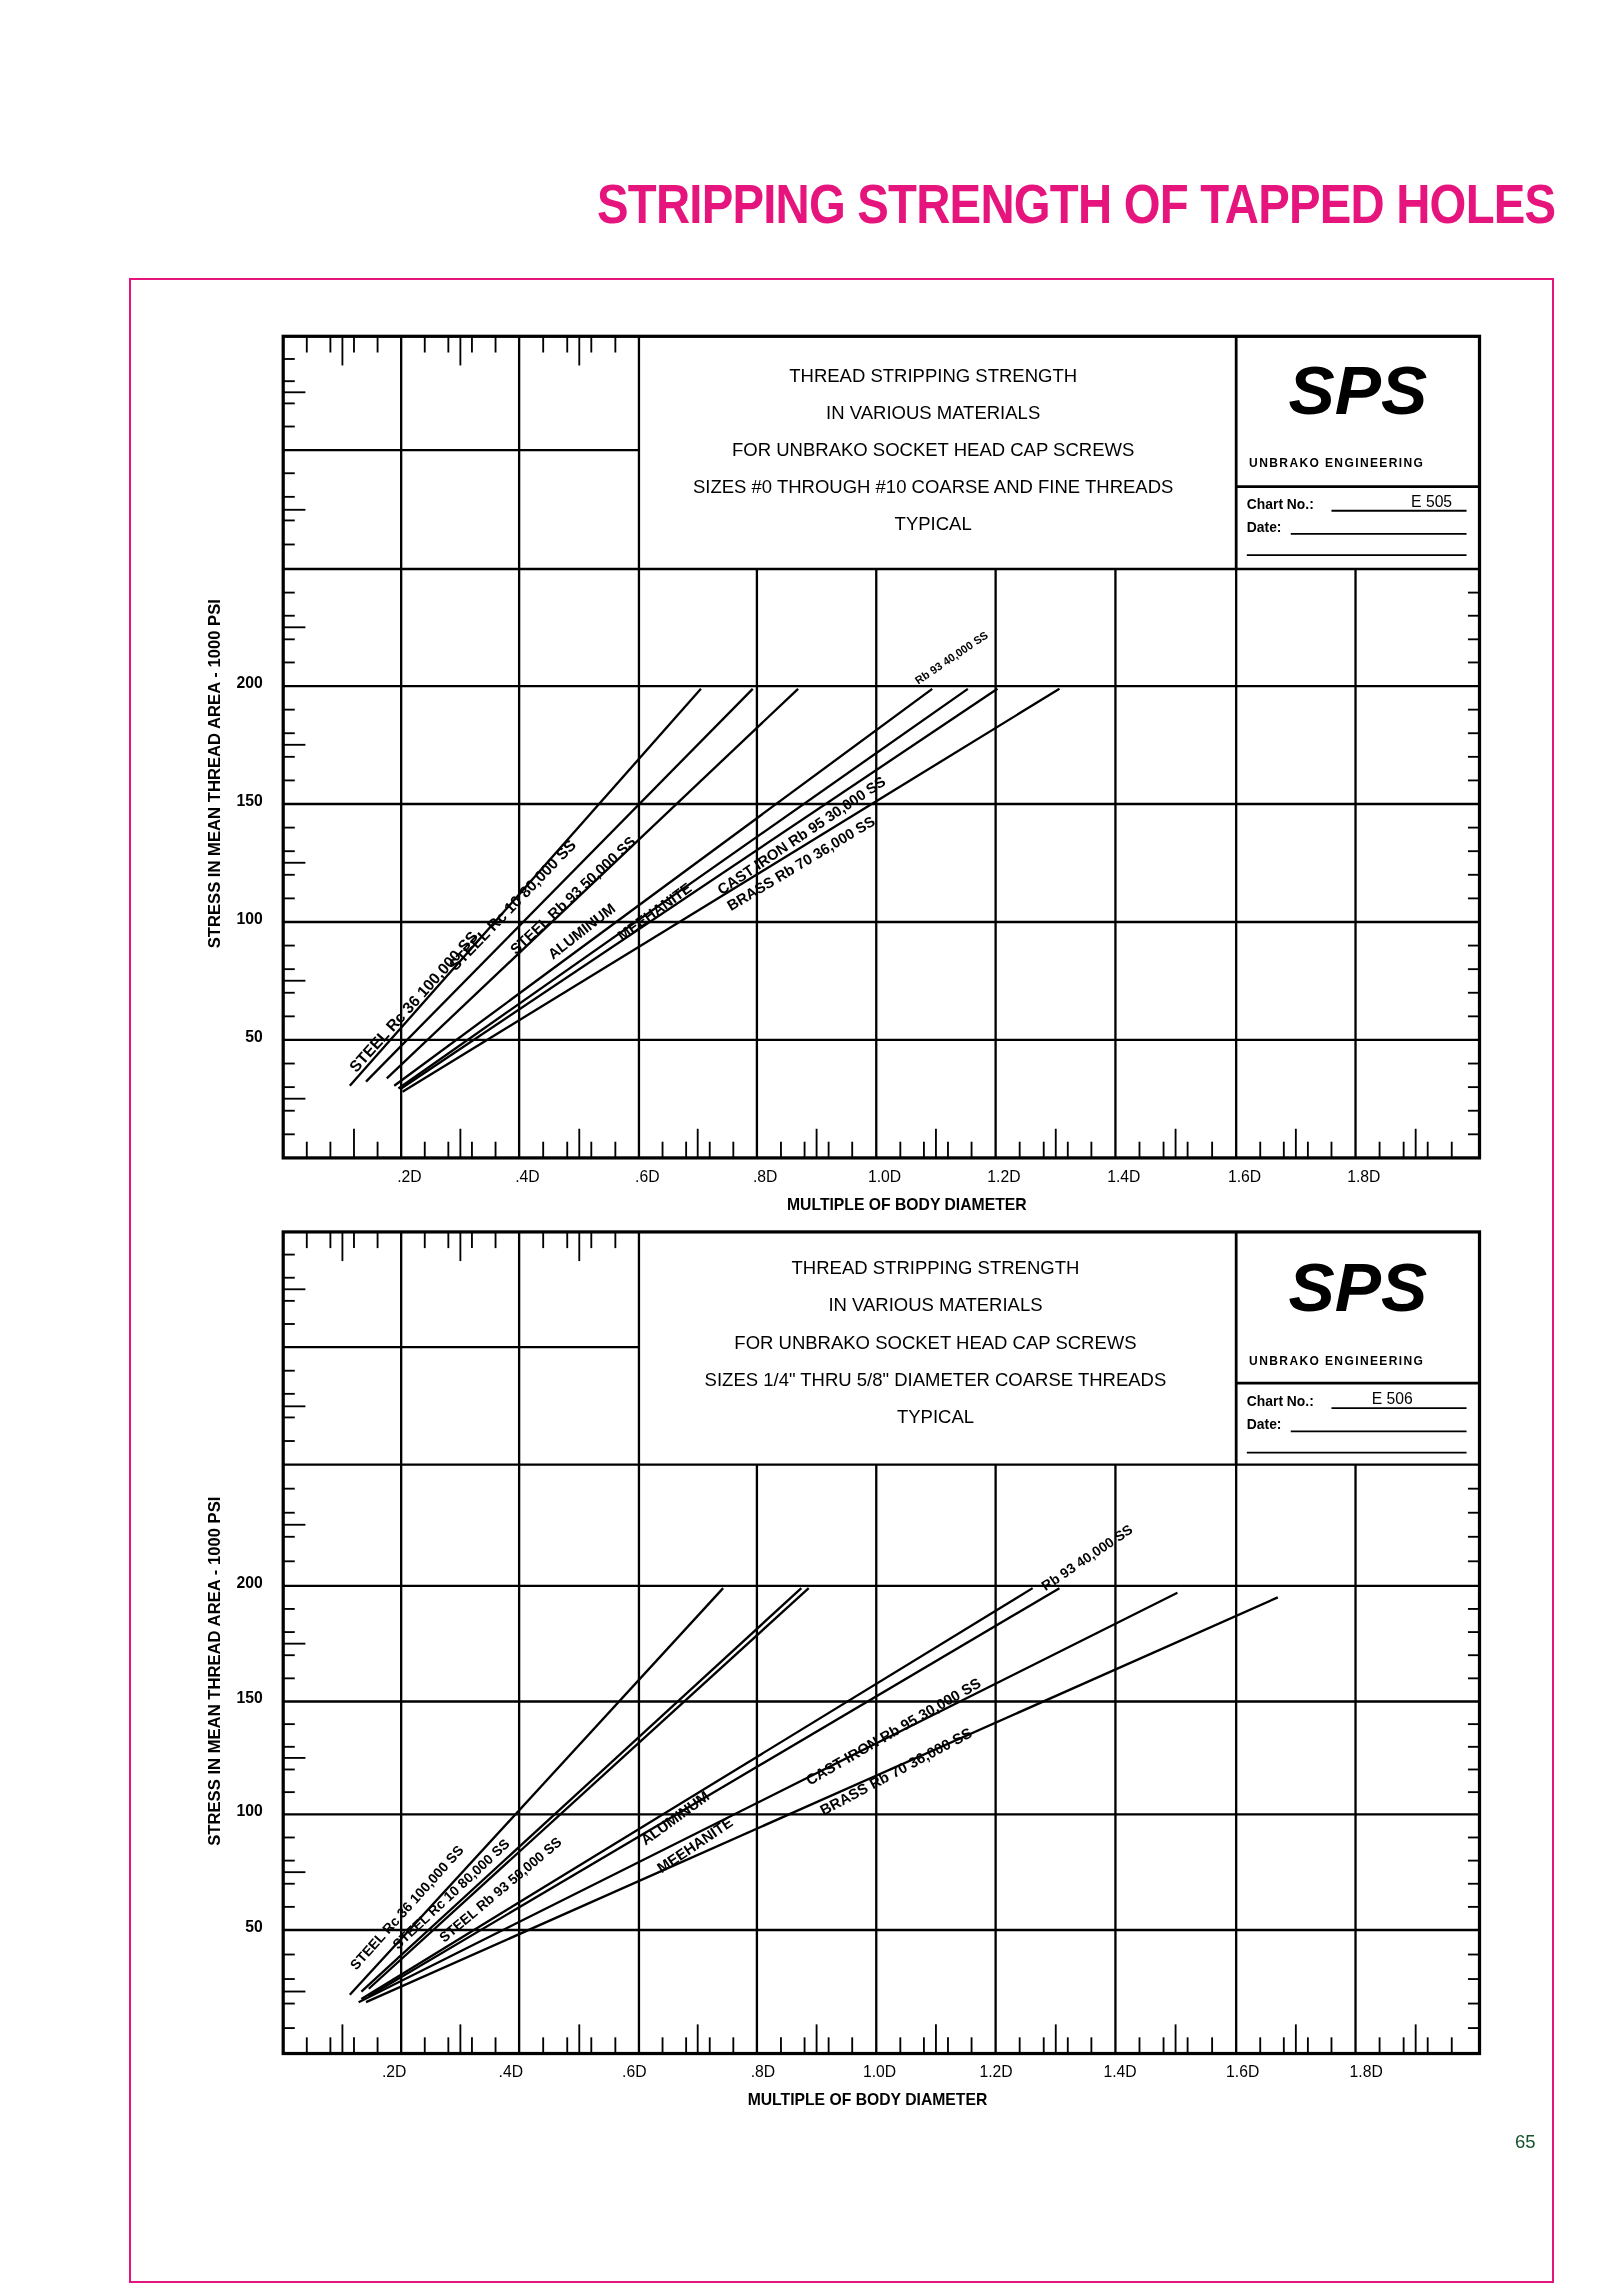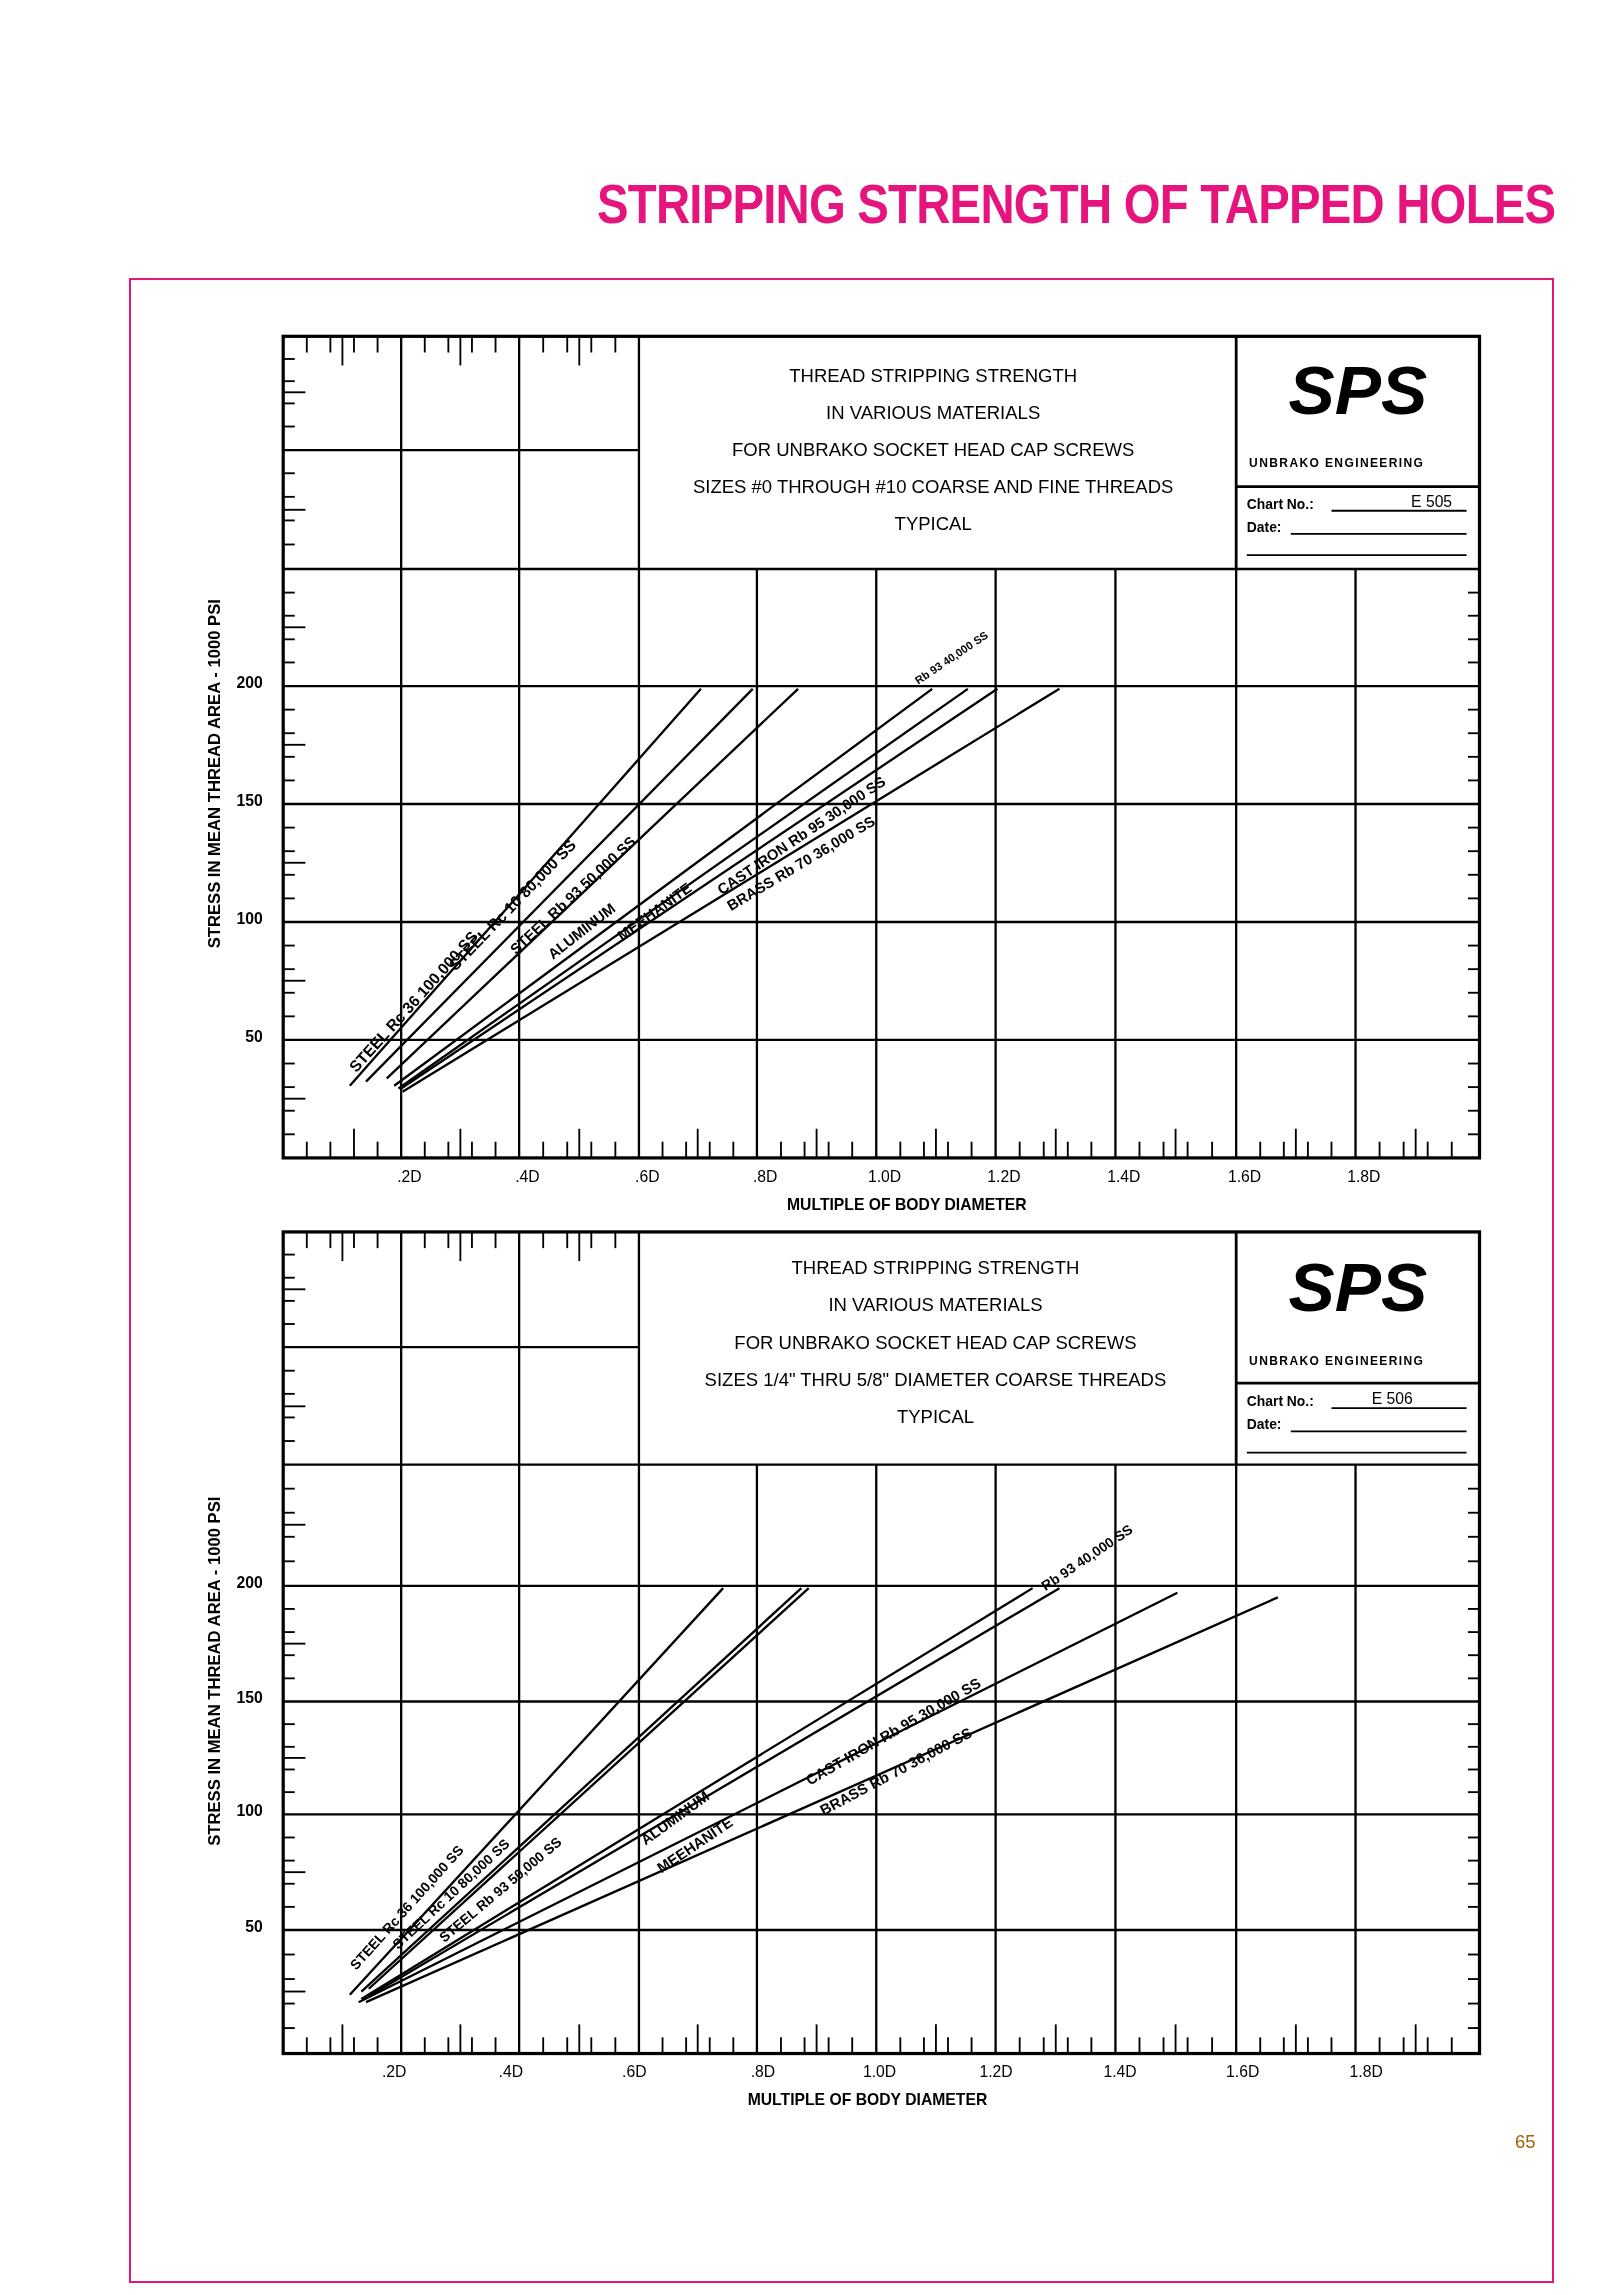--- a/index.html
+++ b/index.html
@@ -1,21 +1,21 @@
 <!DOCTYPE html>
 <html style="font-size:7.4px"><head>
 <meta charset="utf-8">
 <style>
   html, body { margin: 0; padding: 0; background: #ffffff; }
   body { width: 1623px; height: 2295px; position: relative; overflow: hidden; font-family: "Liberation Sans", sans-serif; }
   .page-title { position: absolute; right: 68px; top: 172px; font-family: "Liberation Sans", sans-serif; font-weight: bold; font-size: 55px; color: #e6157e; letter-spacing: -0.9px; transform: scaleX(0.86); transform-origin: right top; white-space: nowrap; }
   .frame { position: absolute; left: 129px; top: 278px; width: 1425px; height: 2292px; box-sizing: border-box; border: 2.8px solid #e6157e; }
   .frame { height: 2005px; }
   .chart-svg { position: absolute; left: 0; top: 0; }
-  .page-number { position: absolute; left: 1515px; top: 2131px; font-family: "Liberation Sans", sans-serif; font-size: 18.5px; color: #a16207; }
+  .page-number { position: absolute; left: 1515px; top: 2131px; font-family: "Liberation Sans", sans-serif; font-size: 18.5px; color: #14532d; }
   svg text { font-family: "Liberation Sans", sans-serif; }
 </style>
 </head>
 <body>
 
 <div class="page-title">STRIPPING STRENGTH OF TAPPED HOLES</div>
 
 <div class="frame"></div>
 
 <svg class="chart-svg" width="1623" height="2295" viewBox="0 0 3508 4961" xmlns="http://www.w3.org/2000/svg">

